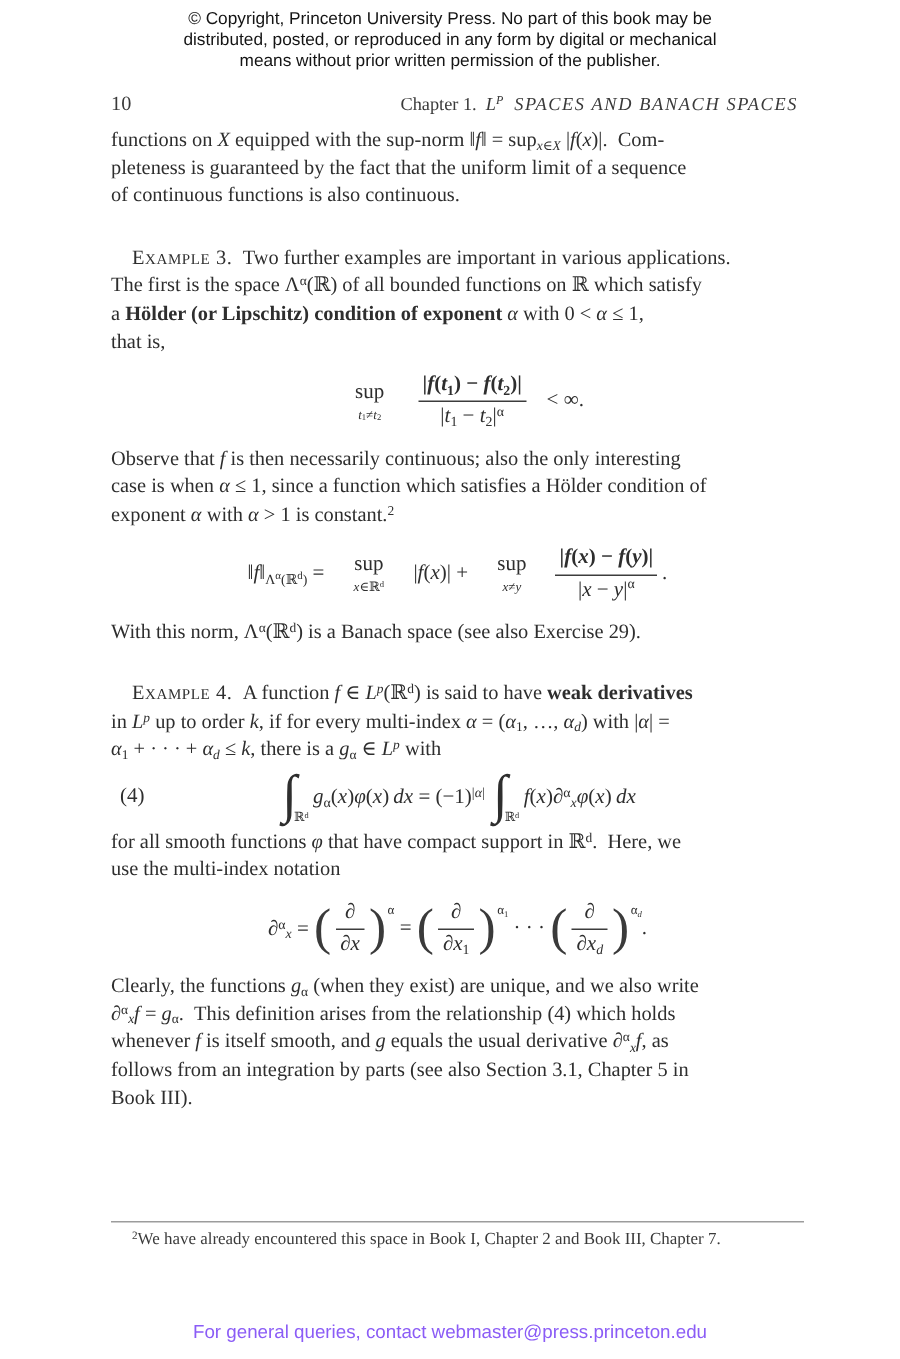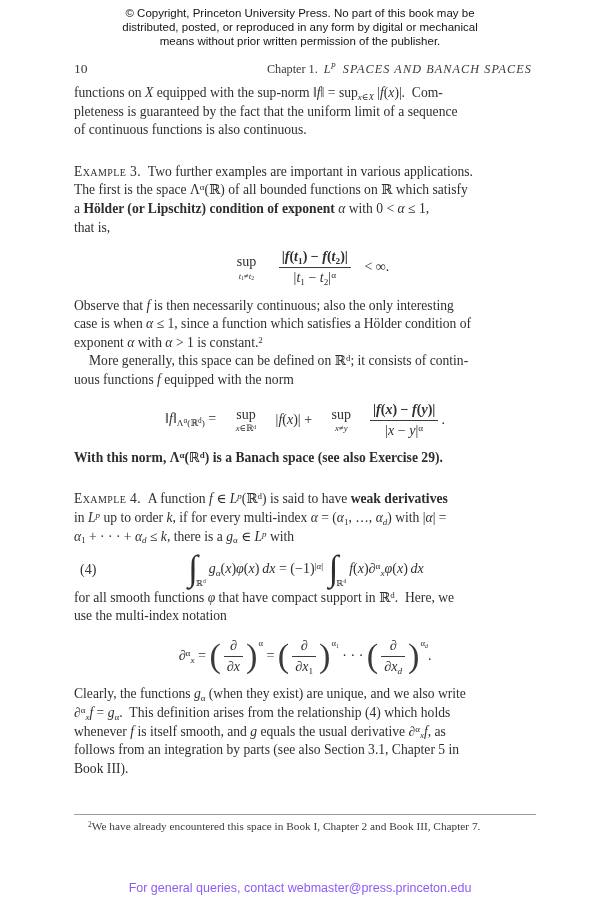--- a/index.html
+++ b/index.html
@@ -23,25 +23,25 @@
   .runhead{font-size:12.2px;white-space:nowrap;}
   .trk{letter-spacing:1.1px;font-style:italic;}
   .bodycol{
     position:absolute;top:84px;left:74px;width:462px;
     font-size:13.6px;line-height:18.6px;
   }
   .para{margin:0;white-space:nowrap;}
   .indent{text-indent:15px;}
   .mt-ex{margin-top:23px;}
   .mt-sm{margin-top:9px;}
-  .mt-md{margin-top:4px;font-weight:bold;}
+  .mt-md{margin-top:4px;}
   
   .i{font-style:italic;}
   .b{font-weight:bold;}
-  .sc{font-variant:small-caps;letter-spacing:.4px;}
+  .sc{font-variant:small-caps;letter-spacing:.4px;margin-left:14px;}
   .sup{font-size:66%;position:relative;top:-0.45em;line-height:0;}
   .sub{font-size:66%;position:relative;top:0.28em;line-height:0;}
   .ssp{font-size:52%;position:relative;top:-0.02em;line-height:0;}
   
   .disp{text-align:center;white-space:nowrap;margin:11px 0 9px 0;font-size:14px;}
   .limop{display:inline-block;text-align:center;vertical-align:middle;margin:0 16px;}
   .limop .op{display:block;line-height:1.05;}
   .limop .und{display:block;font-size:62%;line-height:1;margin-top:2px;}
   .frac{display:inline-block;text-align:center;vertical-align:middle;margin:0 3px;}
   .frac .num{display:block;line-height:1.3;padding:0 3px 1px;font-weight:bold;}
@@ -94,21 +94,20 @@
     </span>
     <span class="frac">
       <span class="num"><span>|</span><span class="i">f</span><span>(</span><span class="i">t</span><span class="sub">1</span><span>) − </span><span class="i">f</span><span>(</span><span class="i">t</span><span class="sub">2</span><span>)|</span></span>
       <span class="den"><span>|</span><span class="i">t</span><span class="sub">1</span><span> − </span><span class="i">t</span><span class="sub">2</span><span>|</span><span class="sup">α</span></span>
     </span>
     <span><span> &lt; ∞.</span></span>
   </div>
 
   <p class="para mt-sm"><span>Observe that </span><span class="i">f</span><span> is then necessarily continuous; also the only interesting</span><br><span>case is when </span><span class="i">α</span><span> ≤ 1, since a function which satisfies a Hölder condition of</span><br><span>exponent </span><span class="i">α</span><span> with </span><span class="i">α</span><span> &gt; 1 is constant.</span><span class="sup">2</span></p>
 
-  <p class="para indent"><span>More generally, this space can be defined on ℝ</span><span class="sup">d</span><span>; it consists of contin-</span><br><span>uous functions </span><span class="i">f</span><span> equipped with the norm</span></p>
 
   <div class="disp">
     <span><span>‖</span><span class="i">f</span><span>‖</span><span class="sub">Λ</span><span class="ssp">α</span><span class="sub">(ℝ</span><span class="ssp">d</span><span class="sub">)</span><span> = </span></span><span class="limop"><span class="op">sup</span><span class="und"><span class="i">x</span><span>∈ℝ</span><span class="sup">d</span></span></span><span><span> |</span><span class="i">f</span><span>(</span><span class="i">x</span><span>)| + </span></span><span class="limop"><span class="op">sup</span><span class="und"><span class="i">x</span><span>≠</span><span class="i">y</span></span></span><span class="frac"><span class="num"><span>|</span><span class="i">f</span><span>(</span><span class="i">x</span><span>) − </span><span class="i">f</span><span>(</span><span class="i">y</span><span>)|</span></span><span class="den"><span>|</span><span class="i">x</span><span> − </span><span class="i">y</span><span>|</span><span class="sup">α</span></span></span><span><span>.</span></span>
   </div>
 
   <p class="para mt-md"><span>With this norm, Λ</span><span class="sup">α</span><span>(ℝ</span><span class="sup">d</span><span>) is a Banach space (see also Exercise 29).</span></p>
 
   <p class="para mt-ex"><span class="sc">Example 4.</span><span> A function </span><span class="i">f</span><span> ∈ </span><span class="i">L</span><span class="i sup">p</span><span>(ℝ</span><span class="sup">d</span><span>) is said to have </span><span class="b">weak derivatives</span><br><span>in </span><span class="i">L</span><span class="i sup">p</span><span> up to order </span><span class="i">k</span><span>, if for every multi-index </span><span class="i">α</span><span> = (</span><span class="i">α</span><span class="sub">1</span><span>, …, </span><span class="i">α</span><span class="i sub">d</span><span>) with |</span><span class="i">α</span><span>| =</span><br><span class="i">α</span><span class="sub">1</span><span> + · · · + </span><span class="i">α</span><span class="i sub">d</span><span> ≤ </span><span class="i">k</span><span>, there is a </span><span class="i">g</span><span class="sub">α</span><span> ∈ </span><span class="i">L</span><span class="i sup">p</span><span> with</span></p>
 
   <div class="disp eqrow">

